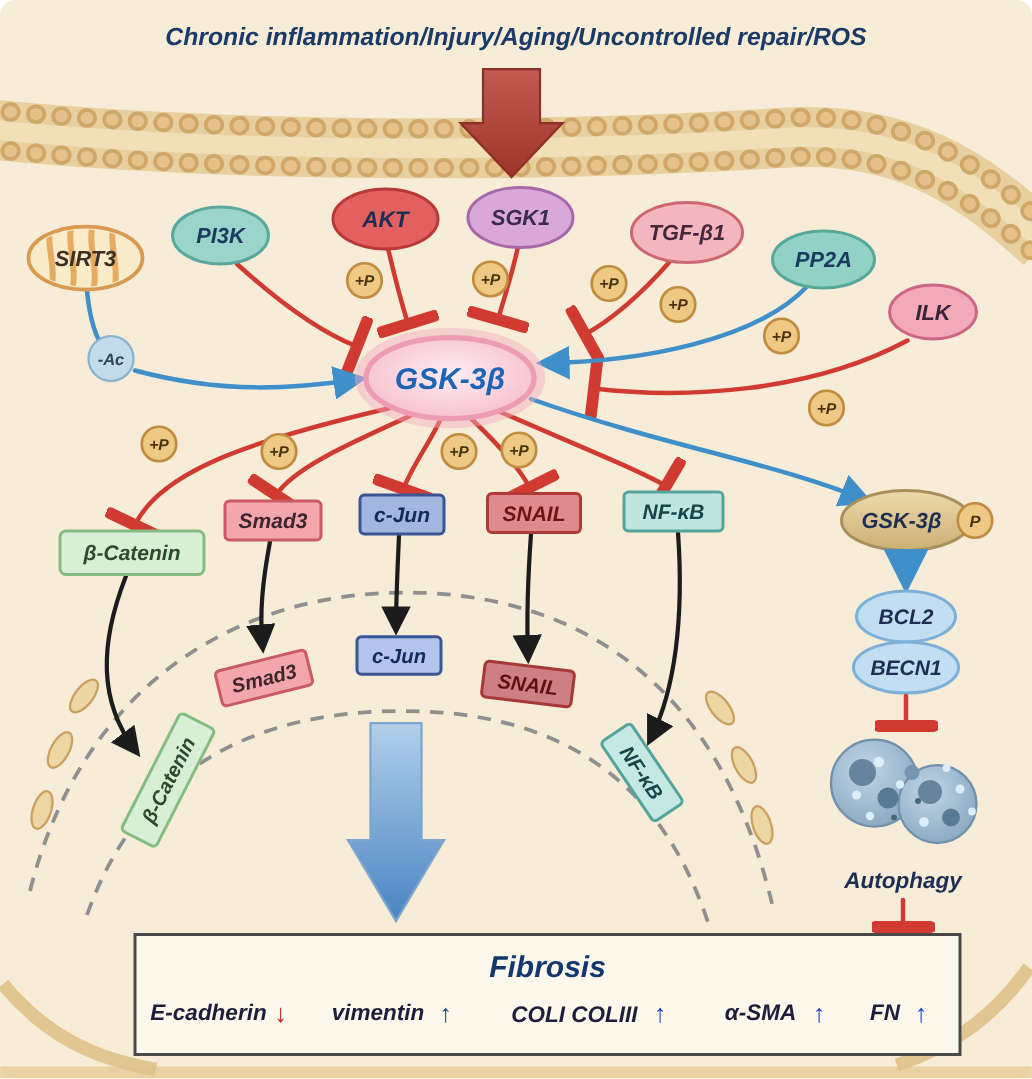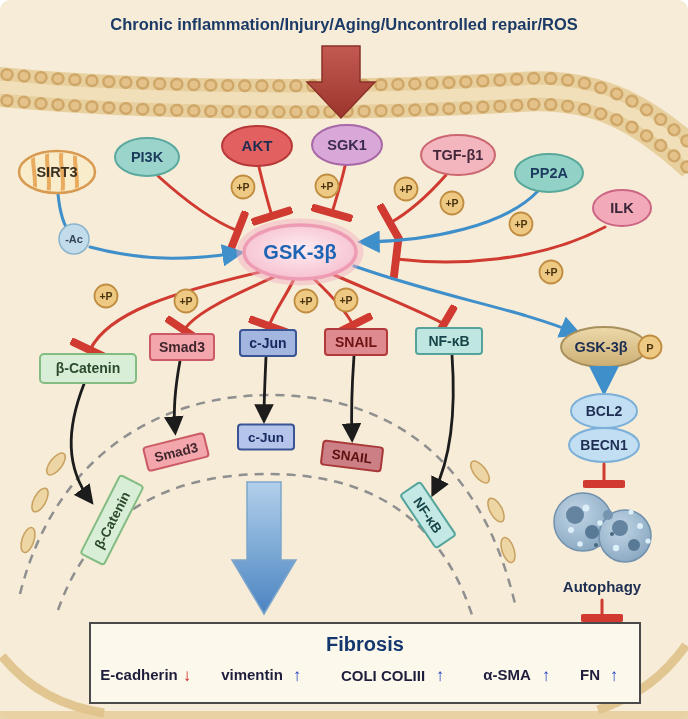--- a/index.html
+++ b/index.html
@@ -1,16 +1,16 @@
 <!DOCTYPE html>
 <html><head>
 <meta charset="utf-8">
 <style>
   html,body{margin:0;padding:0;background:#ffffff;}
-  .stage{width:672px;height:719px;position:relative;font-family:"Liberation Sans",sans-serif;}
+  .stage{width:672px;height:719px;position:relative;font-family:"Liberation Sans",sans-serif;font-style:italic;}
   svg{display:block;}
   svg text{font-family:"Liberation Sans",sans-serif;}
 </style>
 </head>
 <body>
 
 <div class="stage">
 <svg width="688" height="719" viewBox="0 0 688 719">
   <defs>
     <radialGradient id="gskg" cx="50%" cy="45%" r="65%">

